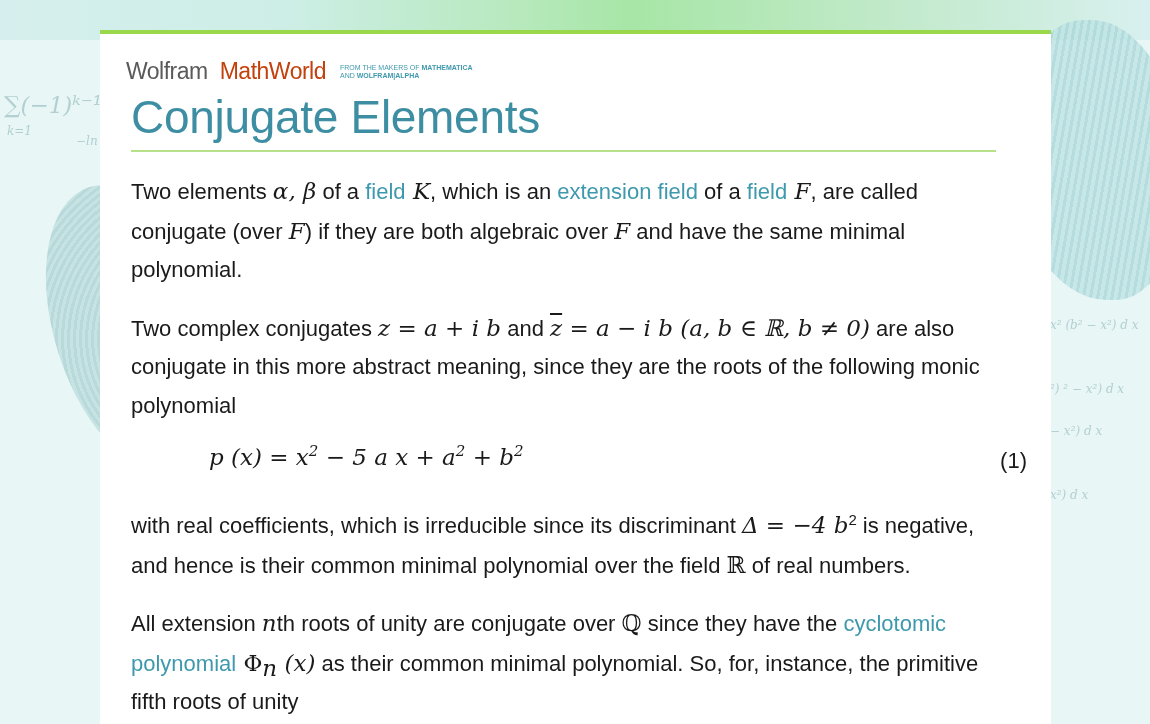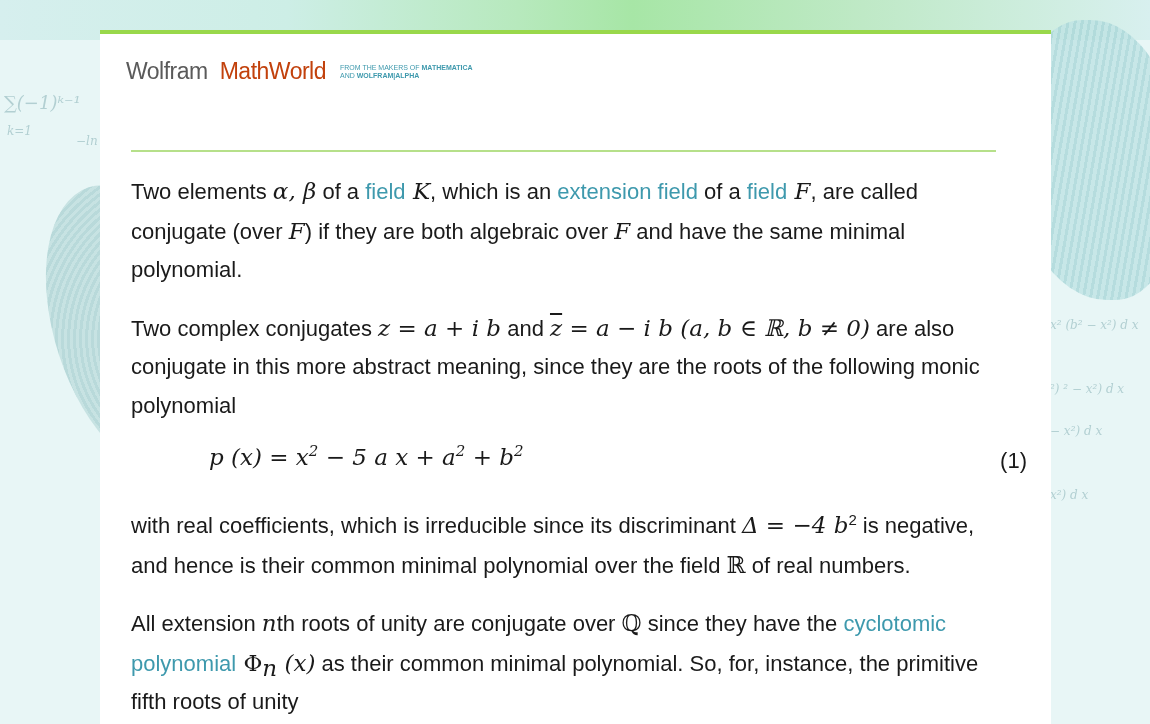--- a/index.html
+++ b/index.html
@@ -64,21 +64,21 @@
   sup { font-size: 15px; line-height: 0; }
   sub { font-size: 15px; line-height: 0; }
 </style>
 </head>
 <body>
 
 <div class="bg-top"></div>
 <div class="bg-shape-left"></div>
 <div class="bg-shape-right"></div>
 
-<div class="bg-math" style="left:4px;top:92px;font-size:18px;">
+<div class="bg-math" style="left:4px;top:92px;font-size:23px;">
   <span>∑(−1)ᵏ⁻¹</span>
 </div>
 <div class="bg-math" style="left:7px;top:124px;font-size:12px;">
   <span>k=1</span>
 </div>
 <div class="bg-math" style="left:76px;top:134px;">
   <span>−ln</span>
 </div>
 <div class="bg-math" style="left:1050px;top:318px;">
   <span>x²  (b² − x²)  d x</span>
@@ -97,20 +97,21 @@
 
   <div class="logo">
     <span class="logo-wolfram">Wolfram</span>
     <span class="logo-mathworld">MathWorld</span>
     <span class="logo-tag">
       <span><span>FROM THE MAKERS OF </span><b>MATHEMATICA</b></span>
       <span><span>AND </span><b>WOLFRAM|ALPHA</b></span>
     </span>
   </div>
 
+  <h1 class="title">Conjugate Elements</h1>
   <div class="title-rule"></div>
 
   <div class="content">
 
     <p>
       <span>Two elements </span><span class="m">α, β</span><span> of a </span><a class="lnk">field</a><span class="m"> K</span><span>, which is an </span><a class="lnk">extension field</a><span> of a </span><a class="lnk">field</a><span class="m"> F</span><span>, are called conjugate (over </span><span class="m">F</span><span>) if they are both algebraic over </span><span class="m">F</span><span> and have the same minimal polynomial.</span>
     </p>
 
     <p>
       <span>Two complex conjugates </span><span class="m">z = a + i b</span><span> and </span><span class="m over">z</span><span class="m"> = a − i b (a, b ∈ ℝ, b ≠ 0)</span><span> are also conjugate in this more abstract meaning, since they are the roots of the following monic polynomial</span>

